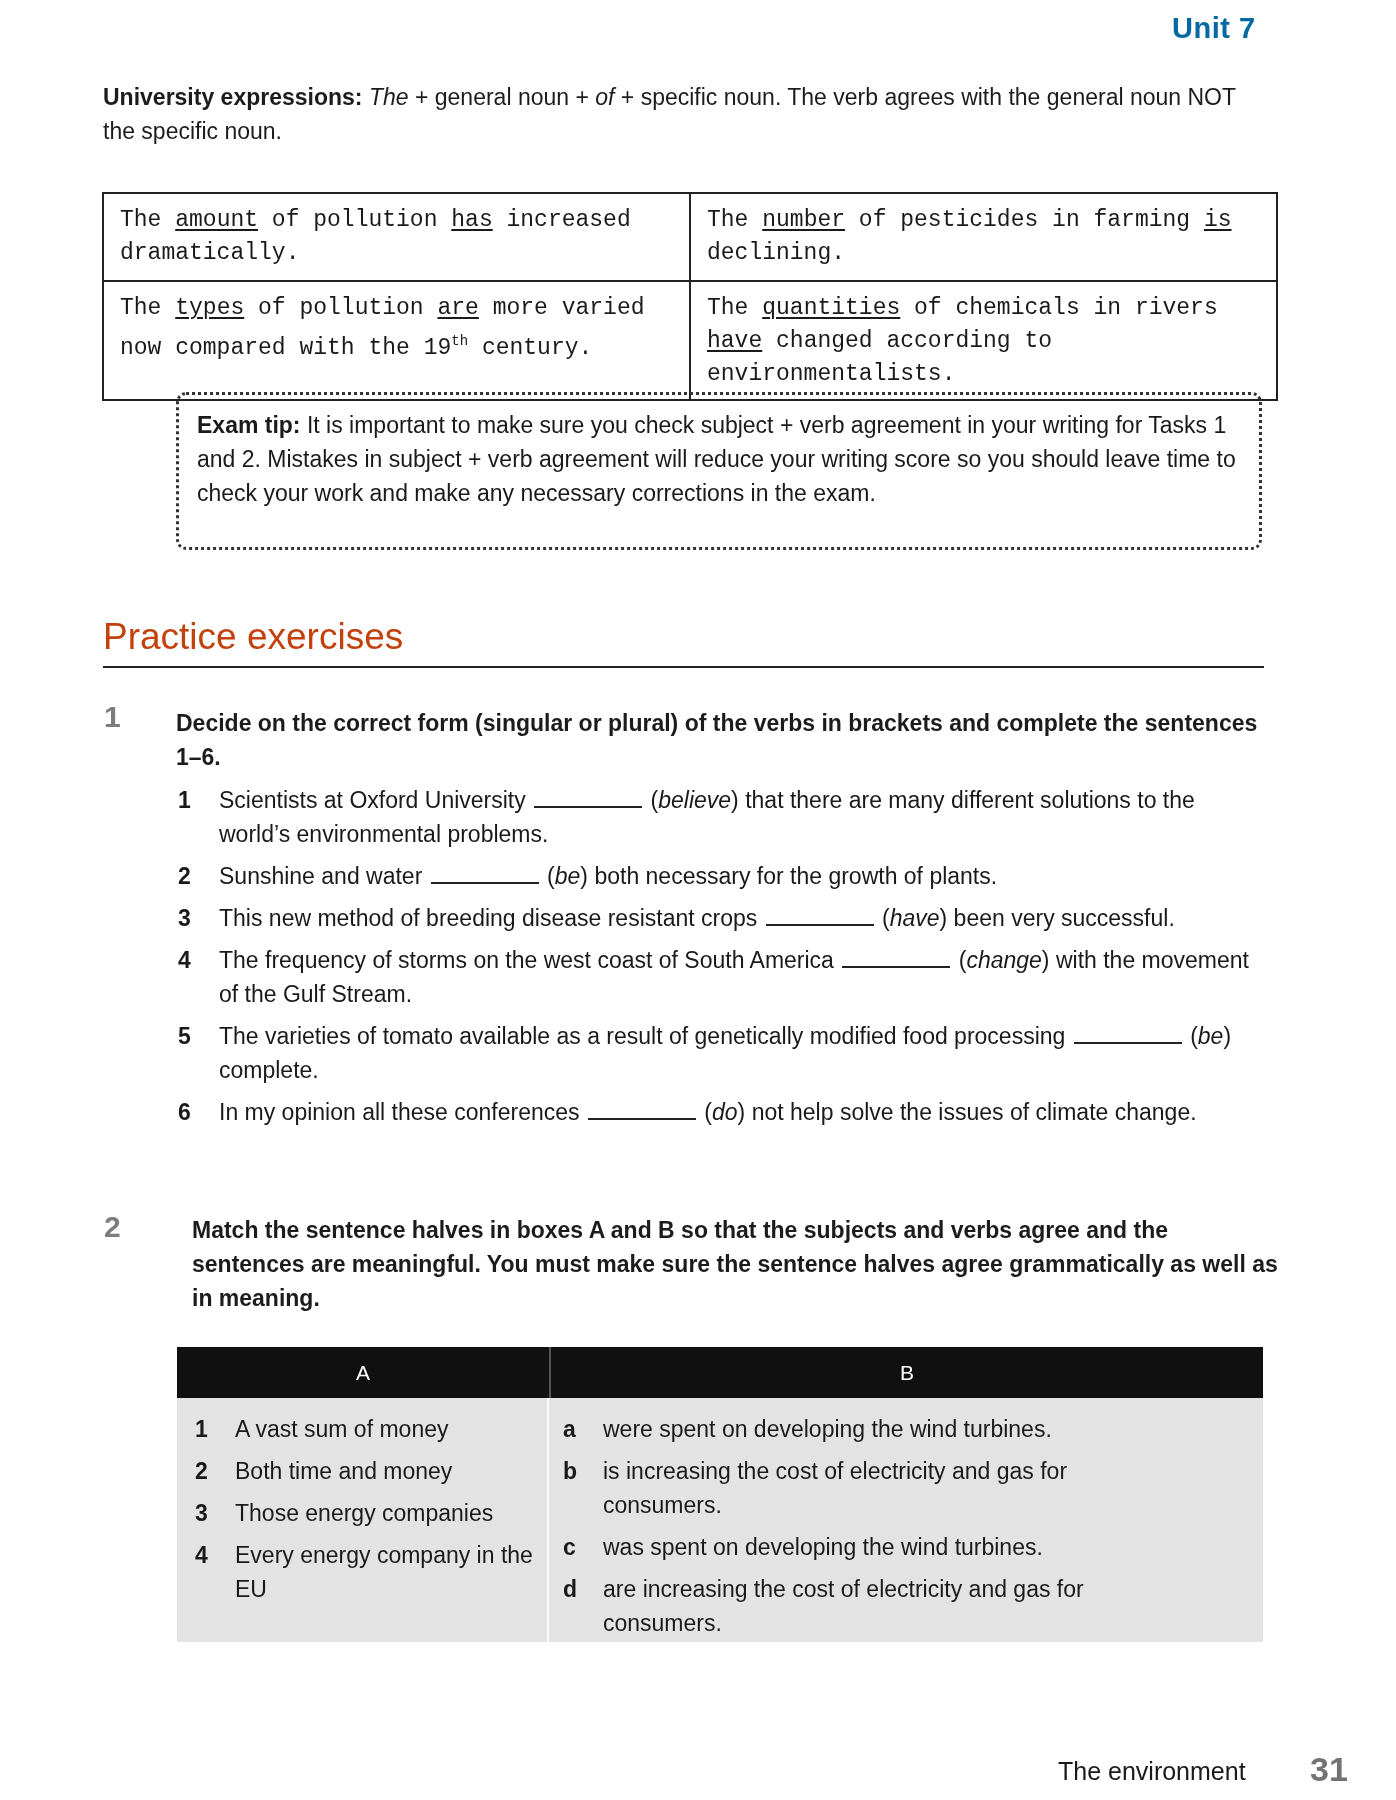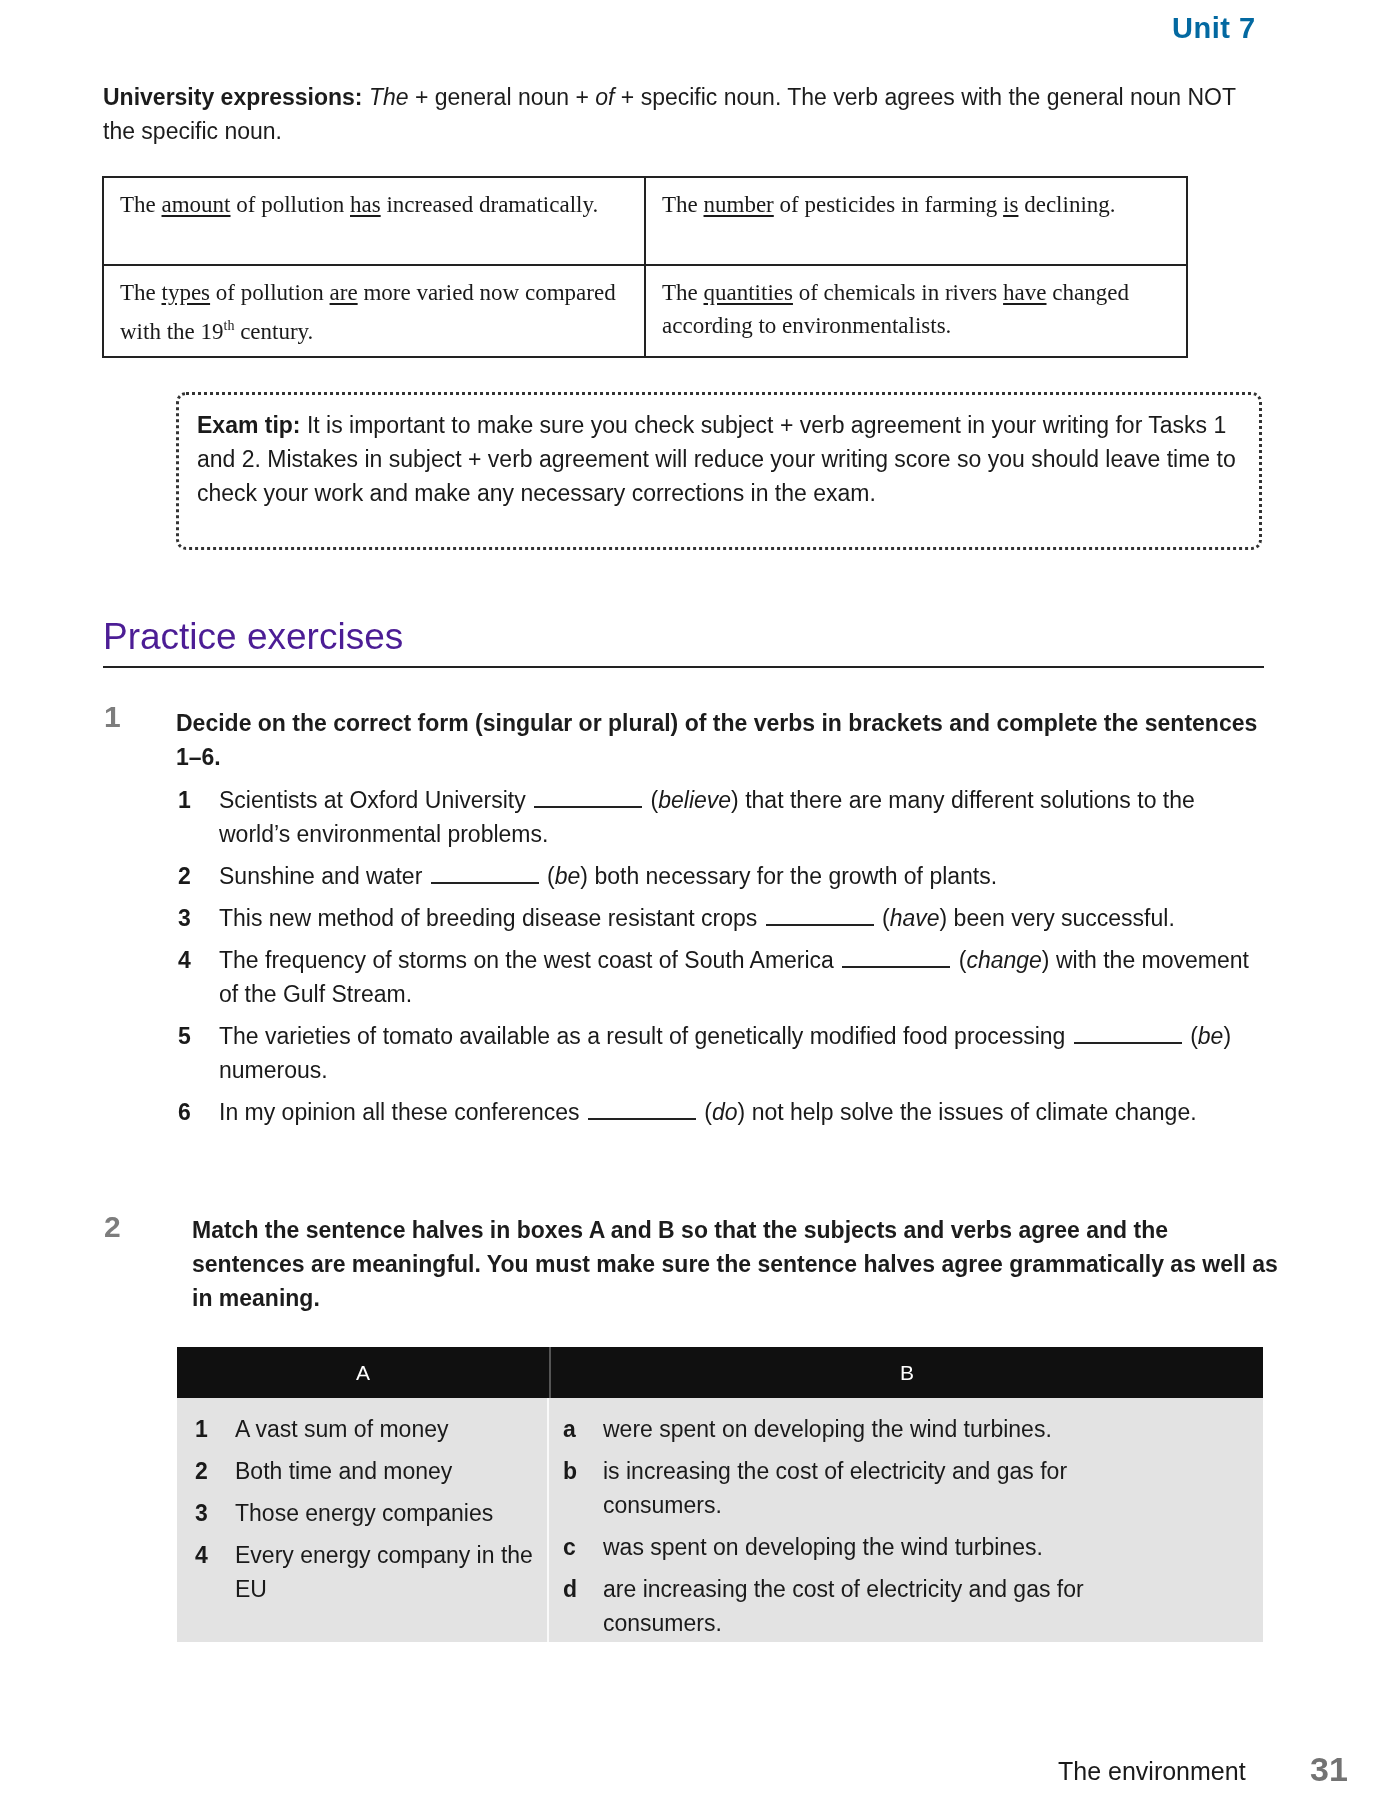--- a/index.html
+++ b/index.html
@@ -14,40 +14,40 @@
   }
   .intro {
     left: 103px; top: 80px; width: 1160px; font-size: 23px; line-height: 34px;
     font-family: "Liberation Sans", sans-serif; color: #1c1c1c;
   }
   .intro b { font-weight: bold; }
   .intro i { font-style: italic; }
 
   table.ex { border-collapse: collapse; }
   table.examples {
-    position: absolute; left: 102px; top: 176px; width: 1086px;
-    font-family: Liberation Serif, serif; font-size: 23px; line-height: 33px;
+    position: absolute; left: 102px; top: 192px; width: 1176px;
+    font-family: Liberation Mono, monospace; font-size: 23px; line-height: 33px;
   }
   table.examples td {
     border: 2px solid #222; padding: 10px 16px 8px 16px; vertical-align: top;
     width: 50%; height: 68px;
   }
   u { text-decoration: underline; text-underline-offset: 3px; }
 
   .tip {
     left: 176px; top: 392px; width: 1086px; height: 158px; box-sizing: border-box;
     border: 3px dotted #333; border-radius: 10px;
     padding: 13px 18px 0 18px;
     font-family: "Liberation Sans", sans-serif; font-size: 23px; line-height: 34px;
   }
   .tip b { font-weight: bold; }
 
   .h2 {
     left: 103px; top: 616px; font-size: 37px; font-family: "Liberation Sans", sans-serif;
-    color: #4c1d95;
+    color: #c2410c;
   }
   .rule { left: 103px; top: 666px; width: 1161px; height: 2px; background: #222; }
 
   .exnum {
     left: 104px; font-size: 30px; font-weight: bold; color: #7d7d7d;
     font-family: "Liberation Sans", sans-serif;
   }
   .instr {
     left: 176px; width: 1090px; font-size: 23px; line-height: 34px; font-weight: bold;
     font-family: "Liberation Sans", sans-serif; color: #1c1c1c;
@@ -136,21 +136,21 @@
   <li>
     <span class="n">3</span>
     <span class="t"><span>This new method of breeding disease resistant crops </span><span class="blank"></span> (<i>have</i>)<span> been very successful.</span></span>
   </li>
   <li>
     <span class="n">4</span>
     <span class="t"><span>The frequency of storms on the west coast of South America </span><span class="blank"></span> (<i>change</i>)<span> with the movement of the Gulf Stream.</span></span>
   </li>
   <li>
     <span class="n">5</span>
-    <span class="t"><span>The varieties of tomato available as a result of genetically modified food processing </span><span class="blank"></span> (<i>be</i>)<span> numerous.</span></span>
+    <span class="t"><span>The varieties of tomato available as a result of genetically modified food processing </span><span class="blank"></span> (<i>be</i>)<span> complete.</span></span>
   </li>
   <li>
     <span class="n">6</span>
     <span class="t"><span>In my opinion all these conferences </span><span class="blank"></span> (<i>do</i>)<span> not help solve the issues of climate change.</span></span>
   </li>
 </ul>
 
 <div class="abs exnum" style="top:1210px;">2</div>
 <div class="abs instr" style="top:1213px;margin-left:16px;">Match the sentence halves in boxes A and B so that the subjects and verbs agree and the sentences are meaningful. You must make sure the sentence halves agree grammatically as well as in meaning.</div>
 

